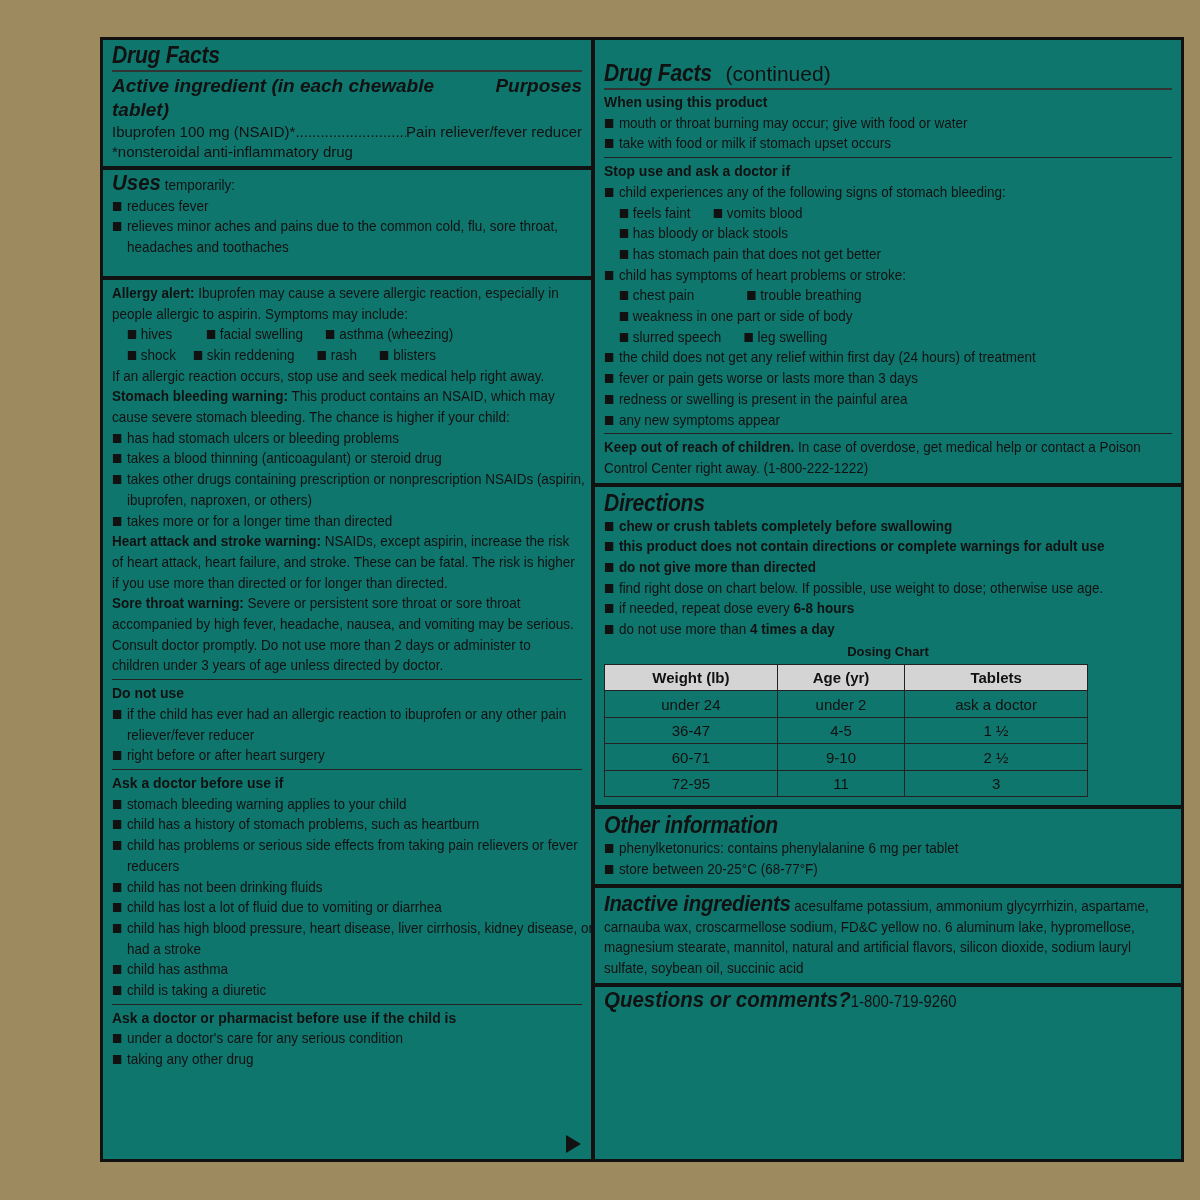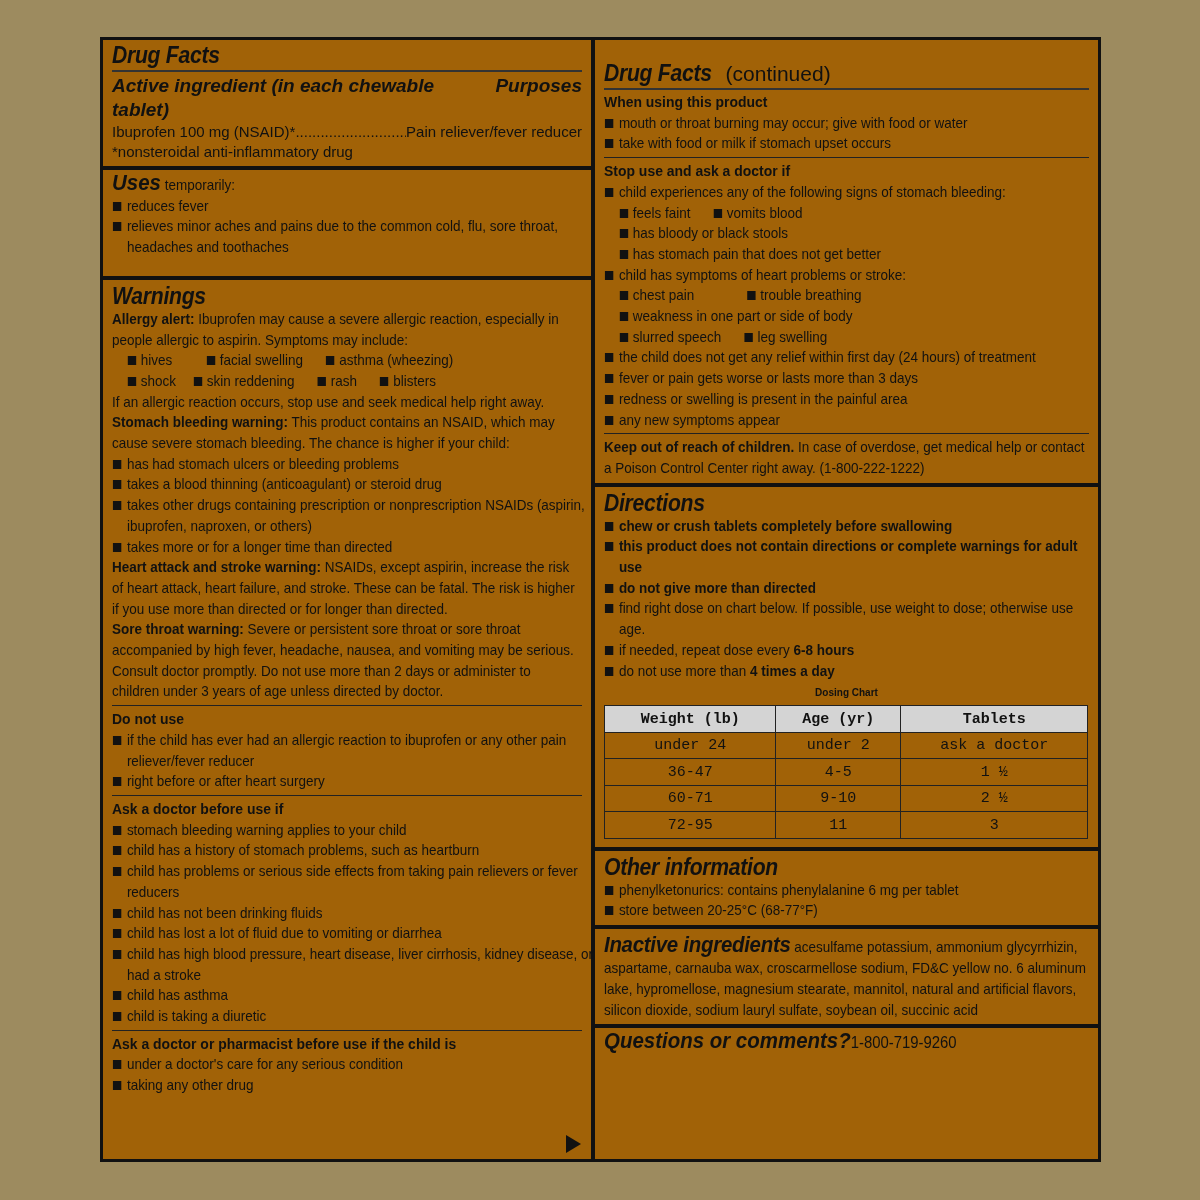--- a/index.html
+++ b/index.html
@@ -1,22 +1,22 @@
 <!DOCTYPE html>
 <html><head>
 <meta charset="utf-8">
 <style>
   html, body { margin:0; padding:0; }
   body {
     width:1200px; height:1200px; background:#9d8b5f; position:relative; overflow:hidden;
     font-family:"Liberation Sans", sans-serif; color:#111;
   }
   .label {
-    position:absolute; left:100px; top:37px; width:1001px; height:1125px;
-    background:#a16207; border:3px solid #111; box-sizing:border-box;
+    position:absolute; left:100px; top:37px; width:1084px; height:1125px;
+    background:#0f766e; border:3px solid #111; box-sizing:border-box;
     display:flex;
   }
   .col { display:flex; flex-direction:column; box-sizing:border-box; }
   .col-left { width:492px; border-right:4px solid #111; }
   .col-right { flex:1; }
   .sec { padding:3px 9px 4px 9px; box-sizing:border-box; border-bottom:4px solid #111; }
   .sec:last-child { border-bottom:none; }
   .h1 { font-weight:bold; font-style:italic; font-size:23px; line-height:26px; letter-spacing:-0.3px; transform:scaleX(0.92); transform-origin:left; display:inline-block; }
   .h1-plain { font-weight:normal; font-style:normal; font-size:21px; }
   .rule { border-top:2px solid #333; margin:2px 0 2px 0; }
@@ -28,24 +28,24 @@
   .bul::before { content:""; position:absolute; left:1px; top:6px; width:9px; height:9px; background:#111; }
   .inline-b { display:inline-block; position:relative; padding-left:15px; margin-right:24px; }
   .inline-b::before { content:""; position:absolute; left:1px; top:6px; width:9px; height:9px; background:#111; }
   .indent { padding-left:16px; }
   .ai-row { display:flex; justify-content:space-between; align-items:baseline; }
   .ai-h { font-weight:bold; font-style:italic; font-size:19px; line-height:24px; }
   .leader { display:flex; font-size:15px; line-height:20px;align-items:center; }
   .leader .dots { flex:1; overflow:hidden; white-space:nowrap; }
   .uses-h { font-weight:bold; font-style:italic; font-size:22px; }
   .arrow { position:absolute; right:10px; bottom:6px; width:0; height:0; border-top:9px solid transparent; border-bottom:9px solid transparent; border-left:15px solid #111; }
-  table.dose { border-collapse:collapse; width:484px; margin:2px 0 4px 0; font-size:15px;font-family:Liberation Mono, monospace; }
+  table.dose { border-collapse:collapse; width:484px; margin:2px 0 4px 0; font-size:15px; }
   table.dose th, table.dose td { border:1.5px solid #222; text-align:center; height:25.5px; padding:0; }
   table.dose th { background:#d4d4d4; font-weight:bold; }
-  .chart-title { text-align:center; font-weight:bold; font-size:10px; line-height:20px; margin-top:2px; }
+  .chart-title { text-align:center; font-weight:bold; font-size:13px; line-height:20px; margin-top:2px; }
   .q-h { font-weight:bold; font-style:italic; font-size:22px; }
 </style>
 </head>
 <body>
 
 <div class="label">
 
   <div class="col col-left">
 
     <div class="sec" style="padding-top:2px;">
@@ -63,21 +63,20 @@
       <div class="leader">*nonsteroidal anti-inflammatory drug</div>
     </div>
 
     <div class="sec" style="padding-bottom:18px;">
       <div class="txt"><span class="uses-h">Uses</span> <span>temporarily:</span></div>
       <div class="txt bul">reduces fever</div>
       <div class="txt bul">relieves minor aches and pains due to the common cold, flu, sore throat, headaches and toothaches</div>
     </div>
 
     <div class="sec" style="flex:1; position:relative;">
-      <div><span class="h1">Warnings</span></div>
       <div class="txt"><span class="b">Allergy alert:</span> <span>Ibuprofen may cause a severe allergic reaction, especially in people allergic to aspirin. Symptoms may include:</span></div>
       <div class="txt indent">
         <span class="inline-b" style="margin-right:36px">hives</span><span class="inline-b">facial swelling</span><span class="inline-b">asthma (wheezing)</span>
       </div>
       <div class="txt indent">
         <span class="inline-b" style="margin-right:18px">shock</span><span class="inline-b">skin reddening</span><span class="inline-b">rash</span><span class="inline-b">blisters</span>
       </div>
       <div class="txt">If an allergic reaction occurs, stop use and seek medical help right away.</div>
       <div class="txt"><span class="b">Stomach bleeding warning:</span> <span>This product contains an NSAID, which may cause severe stomach bleeding. The chance is higher if your child:</span></div>
       <div class="txt bul">has had stomach ulcers or bleeding problems</div>

